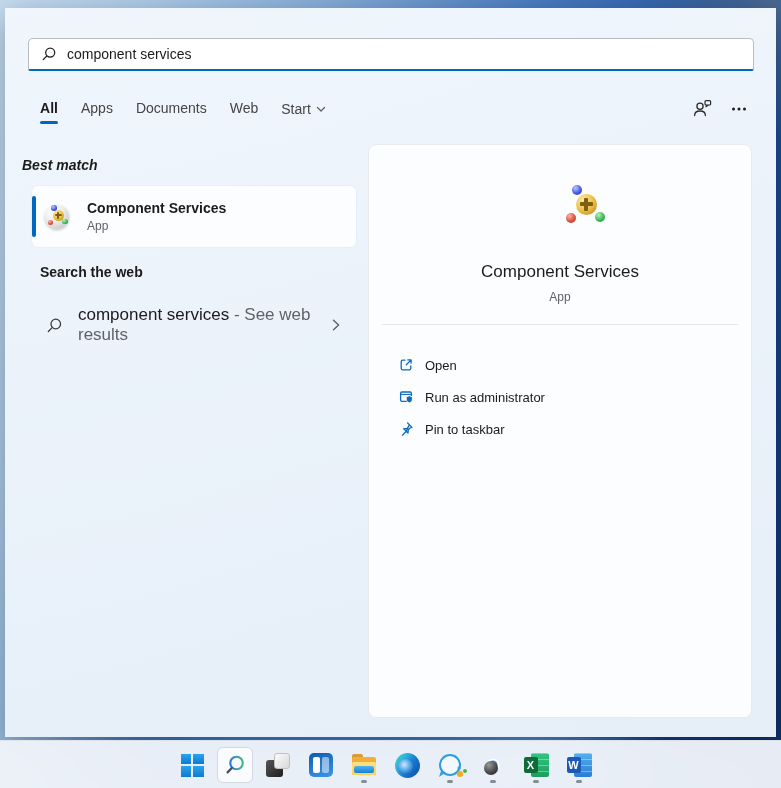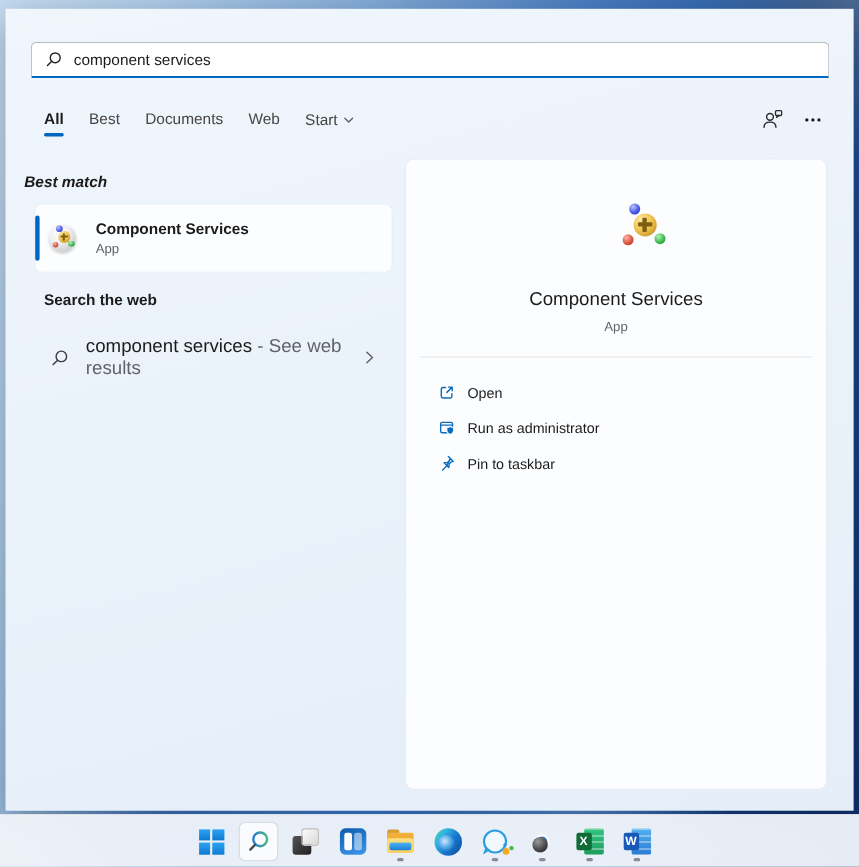--- a/index.html
+++ b/index.html
@@ -63,21 +63,21 @@
   
   .detail { position:absolute; left:363px; top:136px; width:384px; height:574px;
     background:#fcfdff; border:1px solid #e7ebf0; border-radius:8px; }
   .detail .big-icon-wrap { position:absolute; top:38px; left:50%; transform:translateX(-50%); }
   .detail .d-title { position:absolute; top:117px; width:100%; text-align:center;
     font-size:17px; color:#1b1b1b; }
   .detail .d-sub { position:absolute; top:145px; width:100%; text-align:center;
     font-size:12px; color:#5f6368; }
   .detail .divider { position:absolute; top:179px; left:13px; right:13px; height:1px; background:#e6e6e6; }
   .actions { position:absolute; top:196px; left:0; right:0; display:flex; flex-direction:column; }
-  .action-row { height:32px; display:flex; align-items:center; padding-left:29px; gap:11px; }
+  .action-row { height:32px; display:flex; align-items:flex-end; padding-left:29px; gap:11px; }
   .action-row .alabel { font-size:13px; color:#1b1b1b; }
 
   
   .cs { position:relative; }
   .cs .sphere { position:absolute; inset:0; border-radius:50%;
     background:radial-gradient(circle at 35% 28%, #ffffff 0%, #f0f0f0 38%, #d6d6d6 68%, #bdbdbd 100%);
     box-shadow:0 1px 3px rgba(0,0,0,0.25); }
   .cs .ball { position:absolute; border-radius:50%; }
   .cs .gold { background:radial-gradient(circle at 35% 30%, #ffeaa6 0%, #ecbd45 52%, #aa7f1a 100%); }
   .cs .gold::before, .cs .gold::after { content:""; position:absolute; background:#7e5f10; border-radius:1px; }
@@ -180,21 +180,21 @@
         </svg>
       </span>
       <span class="qtext">component services</span>
     </div>
 
     <div class="tabs">
       <div class="tab active">
         <span class="tlabel">All</span>
       </div>
       <div class="tab">
-        <span class="tlabel">Best</span>
+        <span class="tlabel">Apps</span>
       </div>
       <div class="tab">
         <span class="tlabel">Documents</span>
       </div>
       <div class="tab">
         <span class="tlabel">Web</span>
       </div>
       <div class="tab">
         <span class="tlabel">Start</span><span class="chev"><svg width="10" height="7" viewBox="0 0 10 7" style="display:inline">
               <path d="M1.5 1.5 L5 5 L8.5 1.5" fill="none" stroke="#5f6368" stroke-width="1.3" stroke-linecap="round" stroke-linejoin="round"></path>

